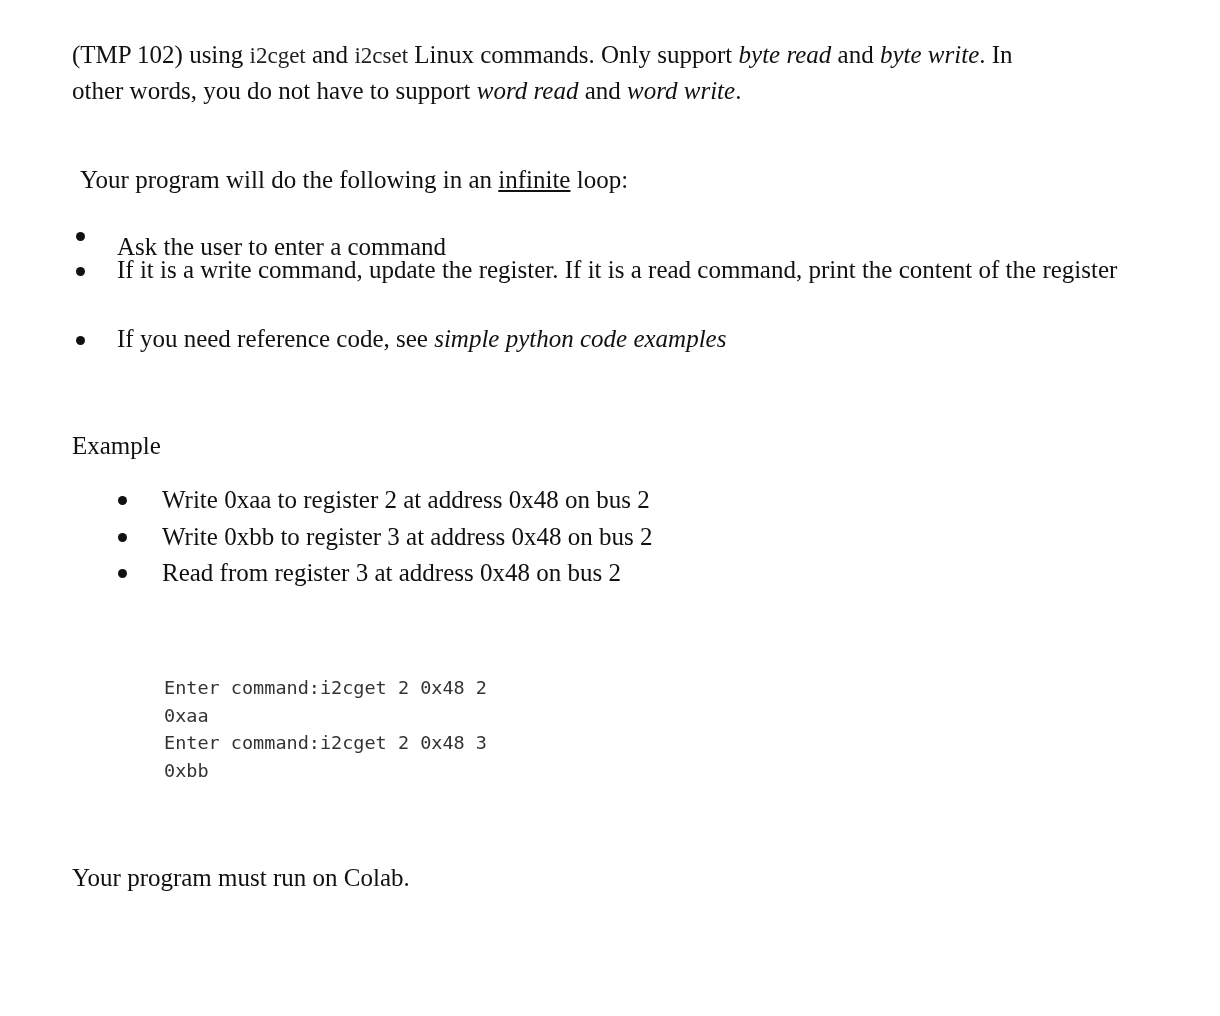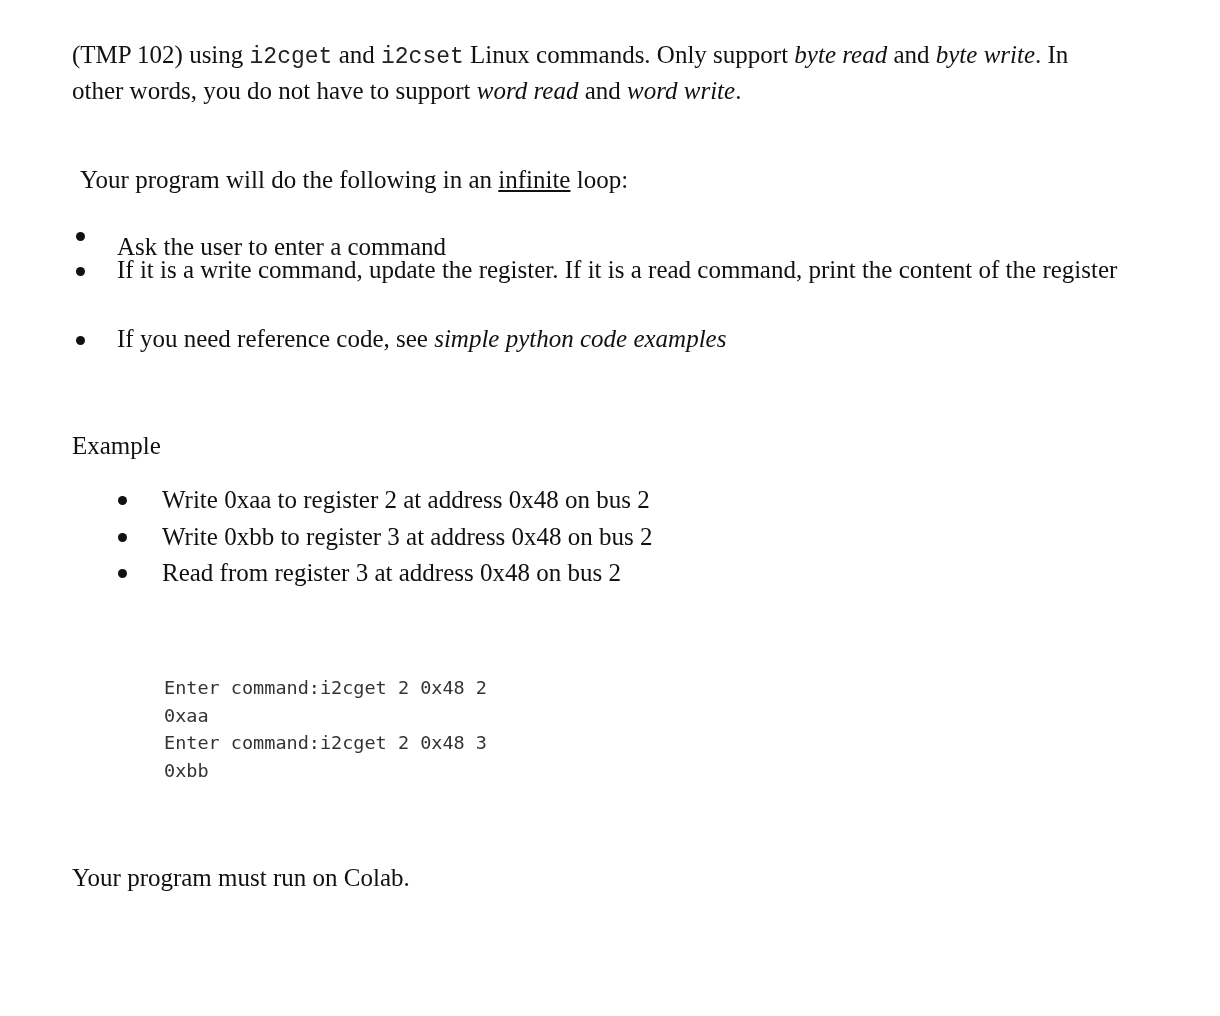--- a/index.html
+++ b/index.html
@@ -4,21 +4,21 @@
   <style>
     html, body { margin: 0; padding: 0; }
     body {
       width: 1220px; height: 1016px; background: #ffffff;
       font-family: "Liberation Serif", "DejaVu Serif", serif;
       color: #111; position: relative; overflow: hidden;
     }
     .p { position: absolute; font-size: 25px; line-height: 36px; white-space: nowrap; }
     .intro { left: 72px; top: 37px; }
     .intro .line { display: block; height: 36px; }
-    .mono { font-family: Liberation Mono, monospace; font-size: 23px; color: #222; }
+    .mono { font-family: Liberation Serif, serif; font-size: 23px; color: #222; }
     i { font-style: italic; }
     sub { font-size: 17px; vertical-align: -6px; line-height: 0; font-style: italic; }
     .u { text-decoration: underline; }
     .bullet-row { position: absolute; font-size: 25px; line-height: 36px; white-space: nowrap; }
     .dot { position: absolute; width: 9px; height: 9px; border-radius: 50%; background: #111; }
     .code { position: absolute; left: 164px; top: 674px; font-family: "DejaVu Sans Mono", "Liberation Mono", monospace; font-size: 18.5px; line-height: 27.5px; color: #333; white-space: pre; }
   </style>
 </head>
 <body>
 

